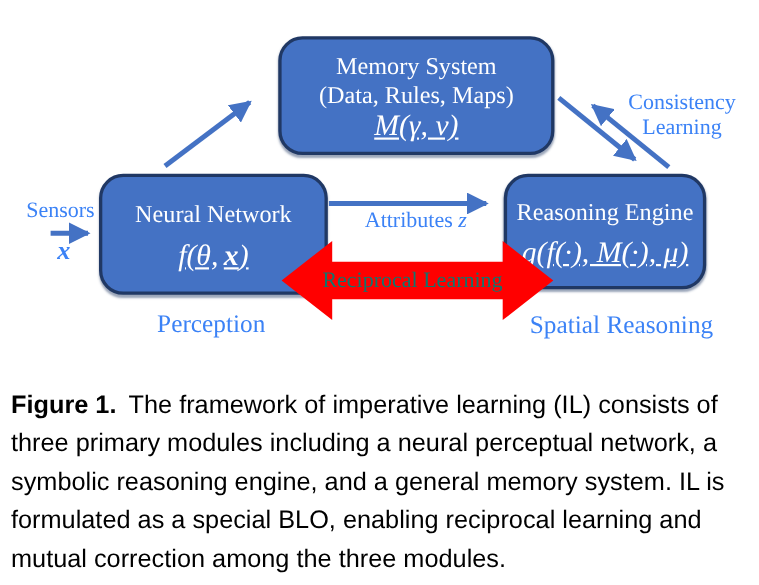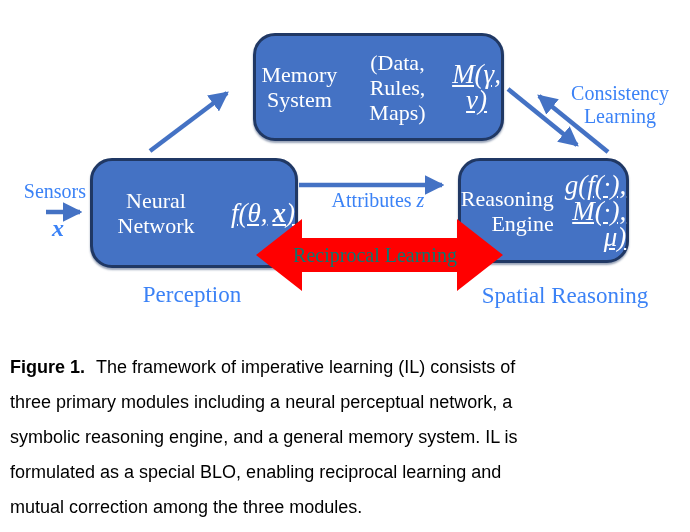--- a/index.html
+++ b/index.html
@@ -11,49 +11,49 @@
     overflow:hidden;
   }
   
   .box{
     position:absolute;
     background:#4472c4;
     border:3px solid #203864;
     border-radius:22px;
     box-shadow:0 2px 2px rgba(32,56,100,0.45);
     color:#ffffff;
-    display:flex;flex-direction:row;
+    display:flex;flex-direction:column;
     align-items:center;justify-content:center;
     text-align:center;
     box-sizing:border-box;
   }
   .box-memory{left:253px;top:33px;width:251px;height:108px;gap:2px;}
   .box-neural{left:90px;top:158px;width:208px;height:110px;gap:12px;}
-  .box-reasoning{left:458px;top:158px;width:171px;height:105px;gap:11px;text-align:right;}
+  .box-reasoning{left:458px;top:158px;width:184px;height:105px;gap:11px;text-align:right;}
   .box-title,.box-sub{font-size:22px;line-height:25px;}
   .box-formula{font-size:27px;line-height:26px;font-style:italic;text-decoration:underline;}
   .fx-bold{font-weight:bold;margin-left:5px;}
   
   .arrows{position:absolute;left:0;top:0;width:690px;height:330px;pointer-events:none;}
   
   .lbl{position:absolute;color:#3b82f6;font-size:20px;line-height:23px;text-align:center;white-space:nowrap;}
   .lbl-sensors{left:14px;top:180px;width:72px;text-align:right;}
   .lbl-x{left:40px;top:217px;width:36px;font-size:24px;font-weight:bold;font-style:italic;}
   .lbl-semantic-1{left:318px;top:161px;width:120px;}
   .lbl-semantic-2{left:308px;top:189px;width:140px;}
   .lbl-consistency{left:560px;top:82px;width:120px;}
   .lbl-perception{left:118px;top:283px;width:148px;font-size:23px;font-weight:normal;}
   .lbl-spatial{left:465px;top:284px;width:200px;font-size:23px;font-weight:normal;}
   .lbl-reciprocal{left:290px;top:244px;width:170px;color:#0f766e;font-size:20px;}
   .sem-z{font-style:italic;}
   
   .caption{
     position:absolute;left:10px;top:350px;width:676px;
     font-family:"Liberation Sans", sans-serif;
-    color:#000000;font-size:18px;line-height:35px;
+    color:#000000;font-size:23px;line-height:35px;
   }
   .cap-line{white-space:nowrap;}
   .cap-label{font-weight:bold;margin-right:11px;}
 </style>
 </head>
 <body>
 
 <div class="figure">
 
   <div class="box box-memory">

